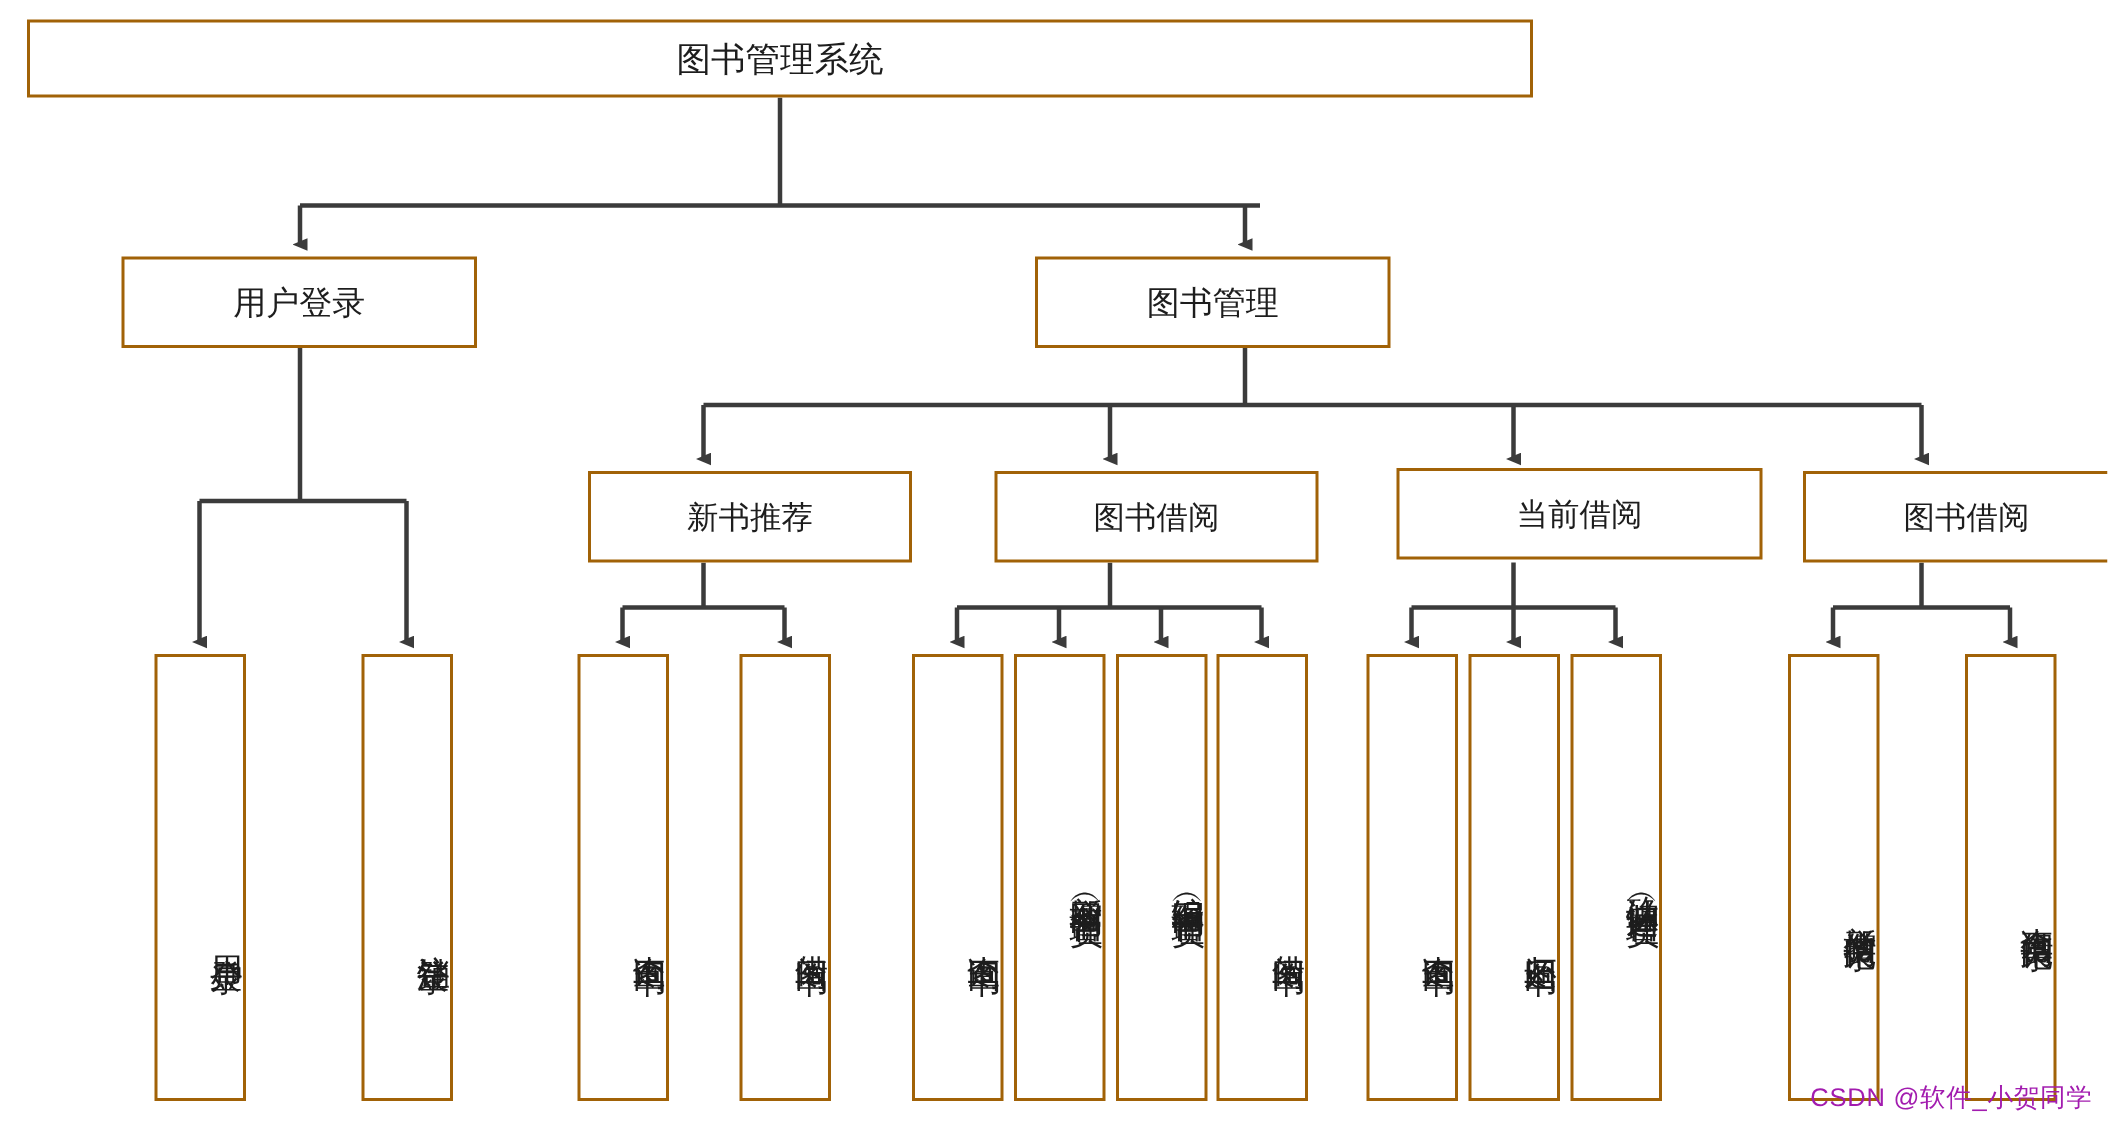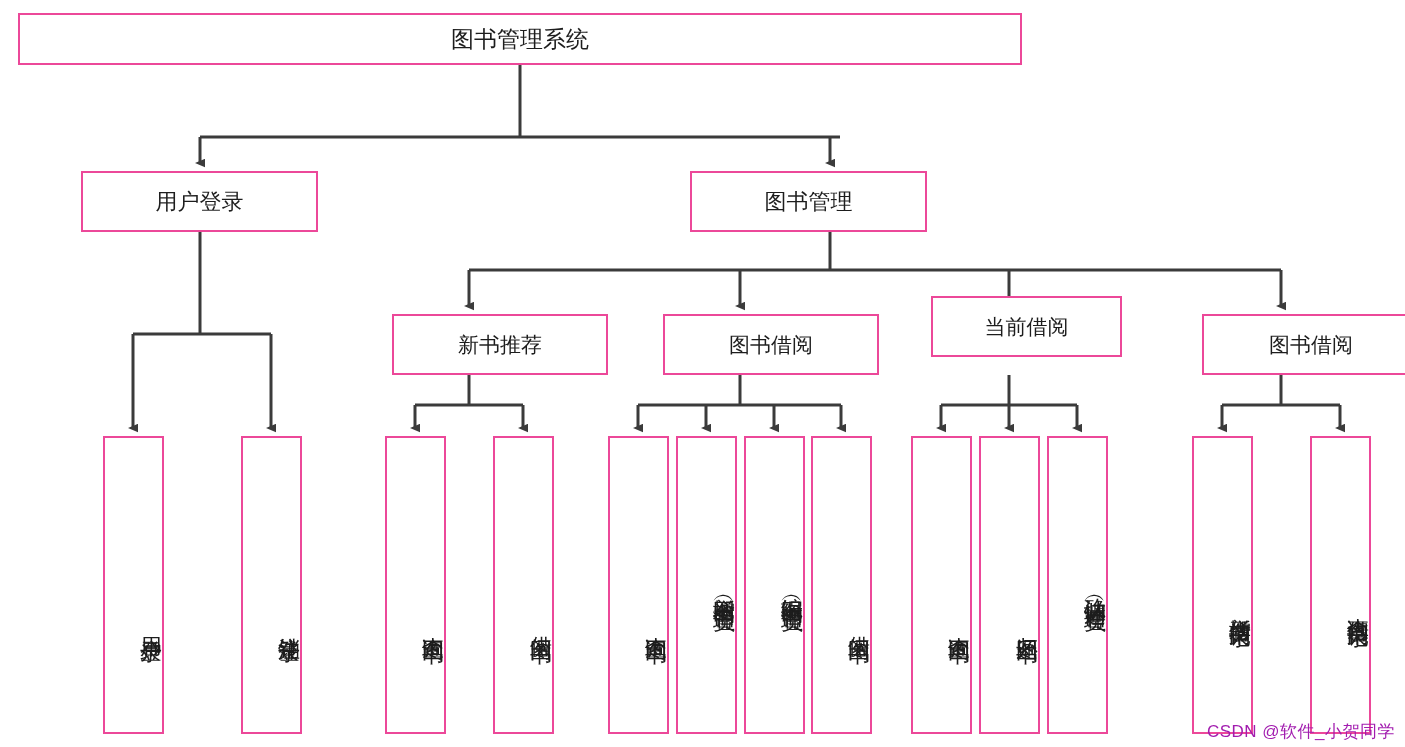--- a/index.html
+++ b/index.html
@@ -14,21 +14,21 @@
   #canvas {
     position: relative;
     width: 1405px;
     height: 747px;
     background: #ffffff;
     overflow: hidden;
   }
   .node {
     position: absolute;
     box-sizing: border-box;
-    border: 2px solid #ec4899;
+    border: 2px solid #a16207;
     background: #ffffff;
     display: flex;
     align-items: center;
     justify-content: center;
     text-align: center;
     color: #1d1d1d;
   }
   .node.root {
     font-size: 23px;
   }
@@ -137,21 +137,21 @@
   <div class="node level2" style="left:690px; top:171px; width:237px; height:61px;">
     <span>图书管理</span>
   </div>
 
   <div class="node level3" style="left:362px; top:314px; width:216px; height:61px;">
     <span>新书推荐</span>
   </div>
   <div class="node level3" style="left:633px; top:314px; width:216px; height:61px;">
     <span>图书借阅</span>
   </div>
-  <div class="node level3" style="left:901px; top:296px; width:191px; height:61px;">
+  <div class="node level3" style="left:901px; top:312px; width:244px; height:61px;">
     <span>当前借阅</span>
   </div>
   <div class="node level3" style="left:1172px; top:314px; width:218px; height:61px;">
     <span>图书借阅</span>
   </div>
 
   <div class="node leaf" style="left:103px; top:436px; width:61px; height:298px; padding-top:76px;">
     <span class="leaf-text">用户登录</span>
   </div>
   <div class="node leaf" style="left:241px; top:436px; width:61px; height:298px; padding-top:76px;">

